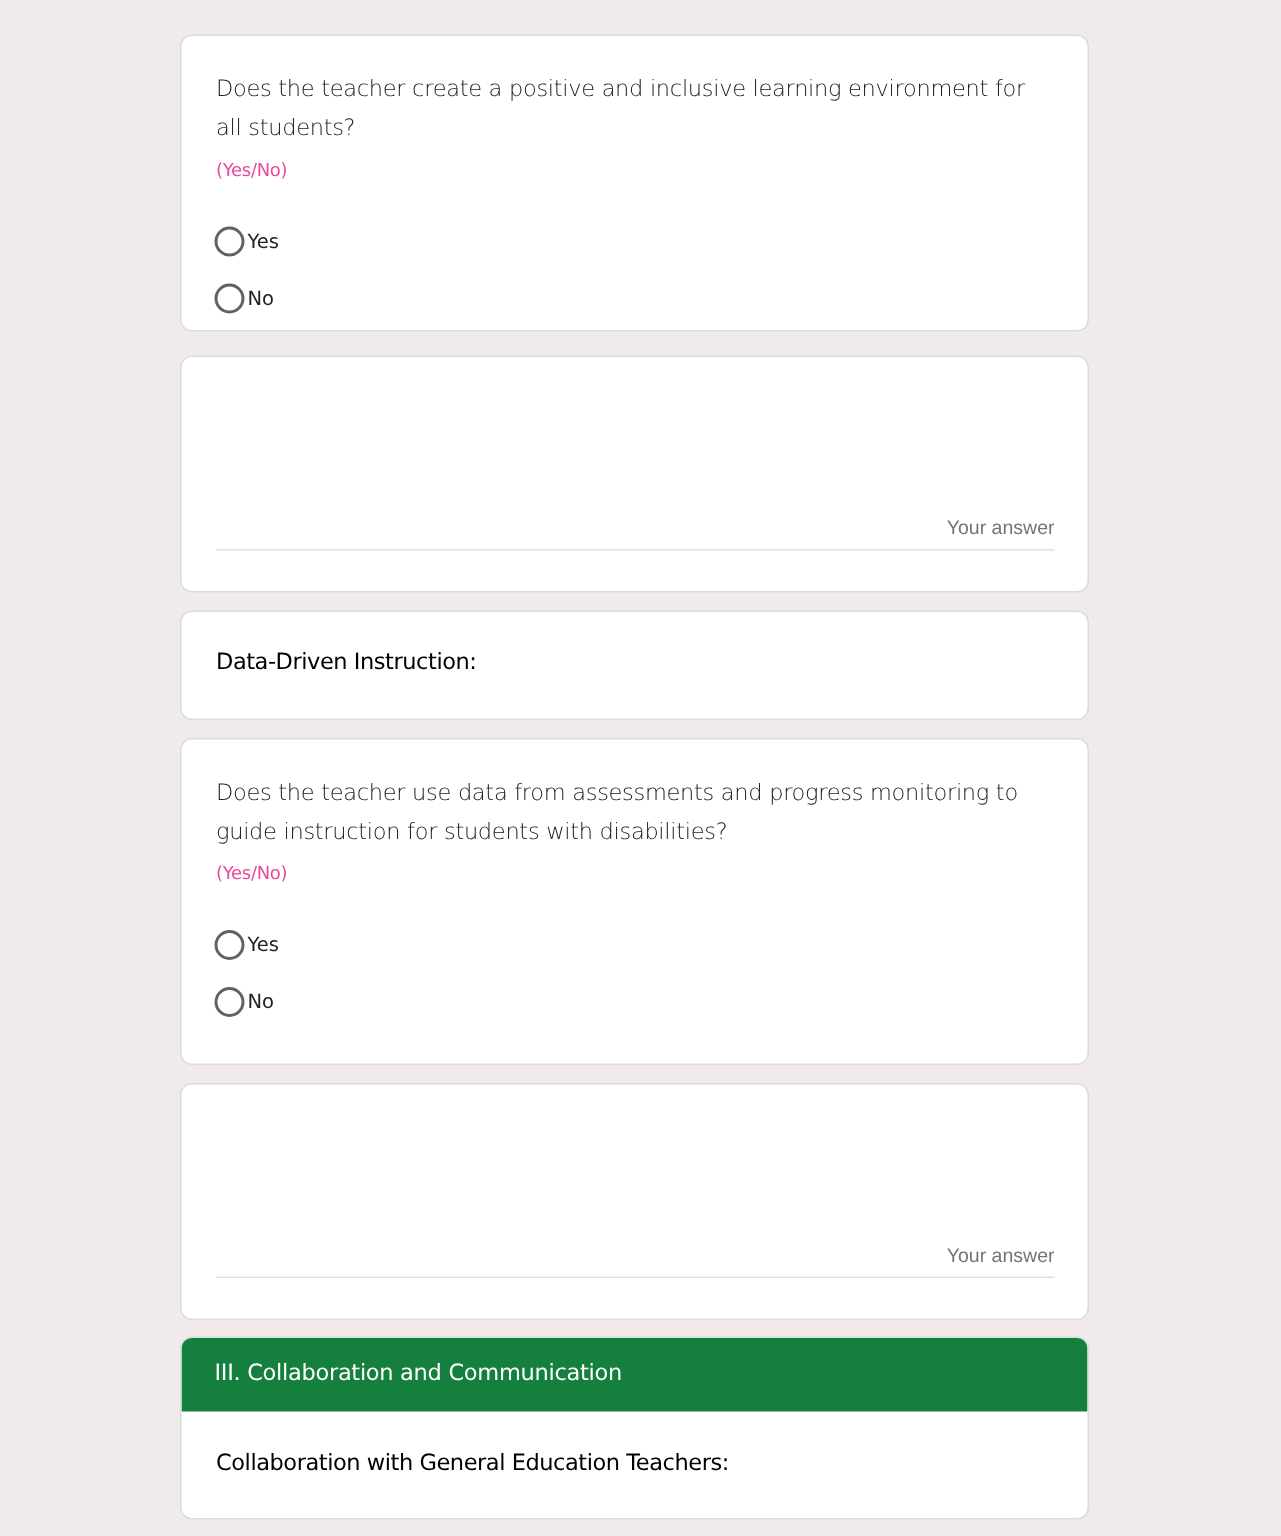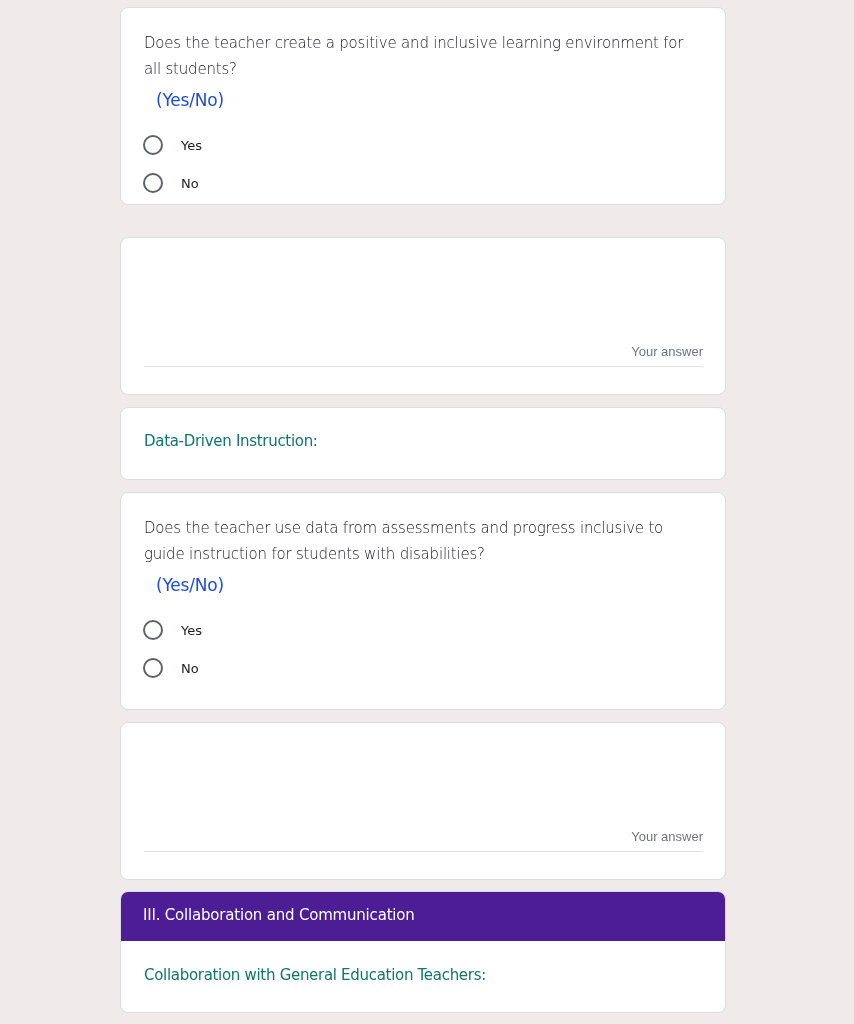--- a/index.html
+++ b/index.html
@@ -31,44 +31,43 @@
       right: 22px;
       font-size: 15px;
       line-height: 26px;
       letter-spacing: -0.2px;
       color: #202124;
       font-weight: 300;
     }
     .q-sub {
       position: absolute;
       left: 23px;
-      font-size: 17px;
-      color: #1d4ed8;
+      font-size: 12px;
+      color: #ec4899;
       letter-spacing: -0.2px;
-      margin-left: 12px;
     }
     .radio-row {
       position: absolute;
       left: 22px;
       height: 22px;
       display: flex;
       align-items: center;
       cursor: pointer;
     }
     .radio-circle {
       width: 16px;
       height: 16px;
       border: 2px solid #5f6368;
       border-radius: 50%;
       box-sizing: border-box;
       width: 20px;
       height: 20px;
     }
     .radio-label {
-      margin-left: 18px;
+      margin-left: 2px;
       font-size: 13px;
       color: #202124;
     }
     .answer-field {
       position: absolute;
       left: 23px;
       right: 22px;
       height: 22px;
       border: none;
       border-bottom: 1px solid #e0e0e0;
@@ -83,42 +82,42 @@
     }
     .answer-field::placeholder {
       color: #70757a;
     }
     .section-header {
       position: absolute;
       left: 0;
       top: 0;
       width: 100%;
       height: 49px;
-      background: #4c1d95;
+      background: #15803d;
     }
     .section-title {
       position: absolute;
       left: 22px;
       top: 14px;
       font-size: 15px;
       color: #ffffff;
       letter-spacing: -0.2px;
     }
     .desc-title {
       position: absolute;
       left: 23px;
       font-size: 15px;
-      color: #0f766e;
+      color: #000000;
       letter-spacing: -0.3px;
     }
   </style>
 </head>
 <body>
 
-<div class="card" style="top:7px;height:198px;">
+<div class="card" style="top:23px;height:198px;">
   <div class="q-title" style="top:22px;">Does the teacher create a positive and inclusive learning environment for all students?</div>
   <div class="q-sub" style="top:82px;">(Yes/No)</div>
   <div class="radio-row" style="top:126px;">
     <span class="radio-circle"></span>
     <span class="radio-label">Yes</span>
   </div>
   <div class="radio-row" style="top:164px;">
     <span class="radio-circle"></span>
     <span class="radio-label">No</span>
   </div>
@@ -126,21 +125,21 @@
 
 <div class="card" style="top:237px;height:158px;">
   <input class="answer-field" type="text" style="top: 102px;" placeholder="Your answer">
 </div>
 
 <div class="card" style="top:407px;height:73px;">
   <div class="desc-title" style="top:24px;">Data-Driven Instruction:</div>
 </div>
 
 <div class="card" style="top:492px;height:218px;">
-  <div class="q-title" style="top:22px;">Does the teacher use data from assessments and progress inclusive to guide instruction for students with disabilities?</div>
+  <div class="q-title" style="top:22px;">Does the teacher use data from assessments and progress monitoring to guide instruction for students with disabilities?</div>
   <div class="q-sub" style="top:82px;">(Yes/No)</div>
   <div class="radio-row" style="top:126px;">
     <span class="radio-circle"></span>
     <span class="radio-label">Yes</span>
   </div>
   <div class="radio-row" style="top:164px;">
     <span class="radio-circle"></span>
     <span class="radio-label">No</span>
   </div>
 </div>

